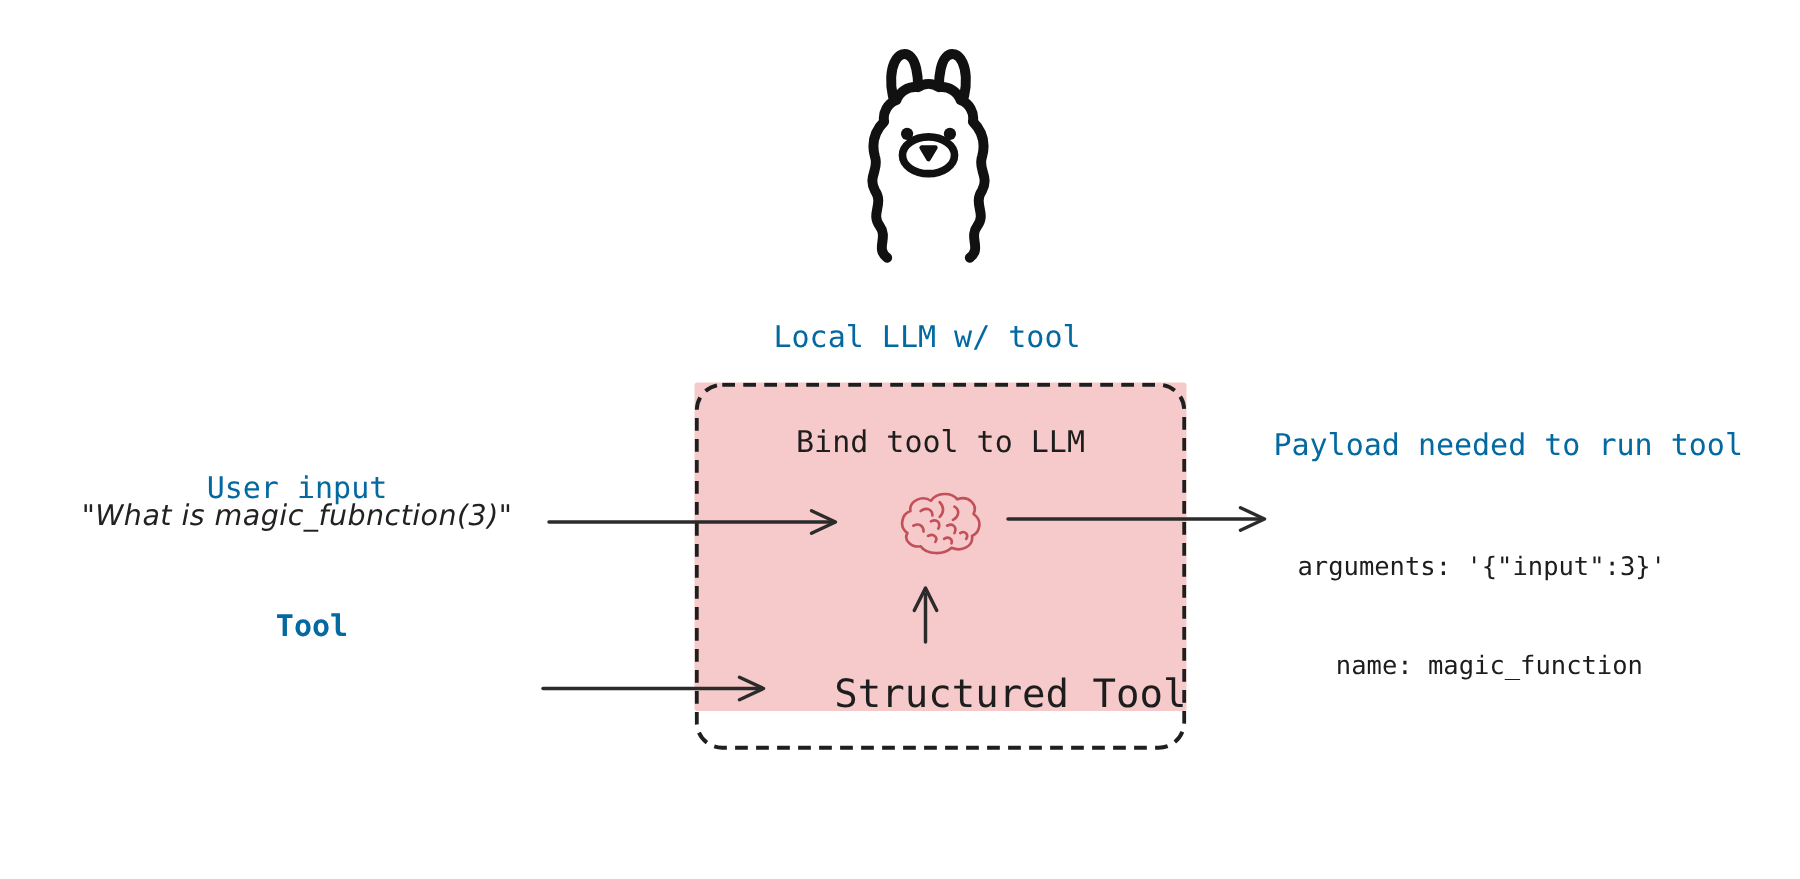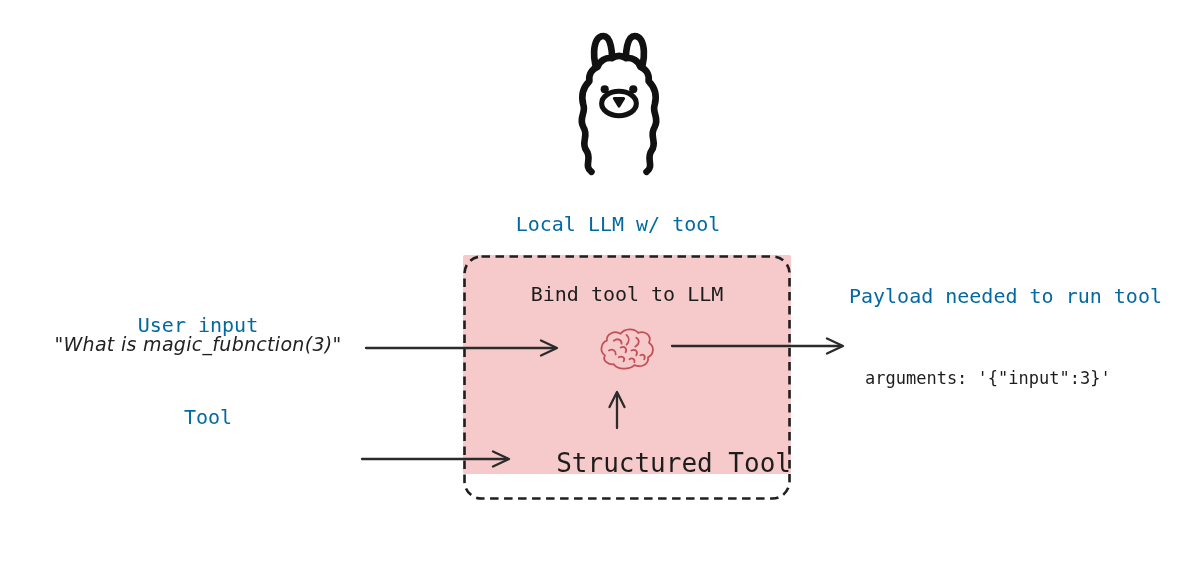--- a/index.html
+++ b/index.html
@@ -85,27 +85,28 @@
                  M 33,33 C 36,31 39,33 38,36"></path>
       </g>
     </svg>
 
     <div class="box-structured">Structured Tool</div>
   </div>
 
   <div class="mono-label" style="left:58px;top:278px;width:280px;margin-top:36px;">User input</div>
   <div class="handwritten" style="left:33px;top:332px;width:330px;">"What is magic_fubnction(3)"</div>
 
-  <div class="mono-label" style="left:68px;top:406px;width:280px;">Tool</div>
+  <div class="mono-label" style="left:68px;top:406px;width:280px;font-weight:bold;">Tool</div>
   <div class="code" style="left:36px;top:447px;">
   </div>
 
   <div class="mono-label" style="left:842px;top:285px;width:320px;text-align:right;">Payload needed to run tool</div>
   <div class="code payload-code" style="left:865px;top:323px;">
     <div>arguments: '{"input":3}'</div>
+    <div class="indent-25">name: magic_function</div>
   </div>
 
   <svg class="arrows" width="1200" height="586" viewBox="0 0 1200 586" aria-hidden="true">
     <g fill="none" stroke="#2b2b2b" stroke-width="2.3" stroke-linecap="round" stroke-linejoin="round">
       <g>
         <path d="M 366,348 H 555"></path>
         <path d="M 541,340.5 L 557,348 L 541,355.5"></path>
       </g>
       <g>
         <path d="M 672,346 H 841"></path>

